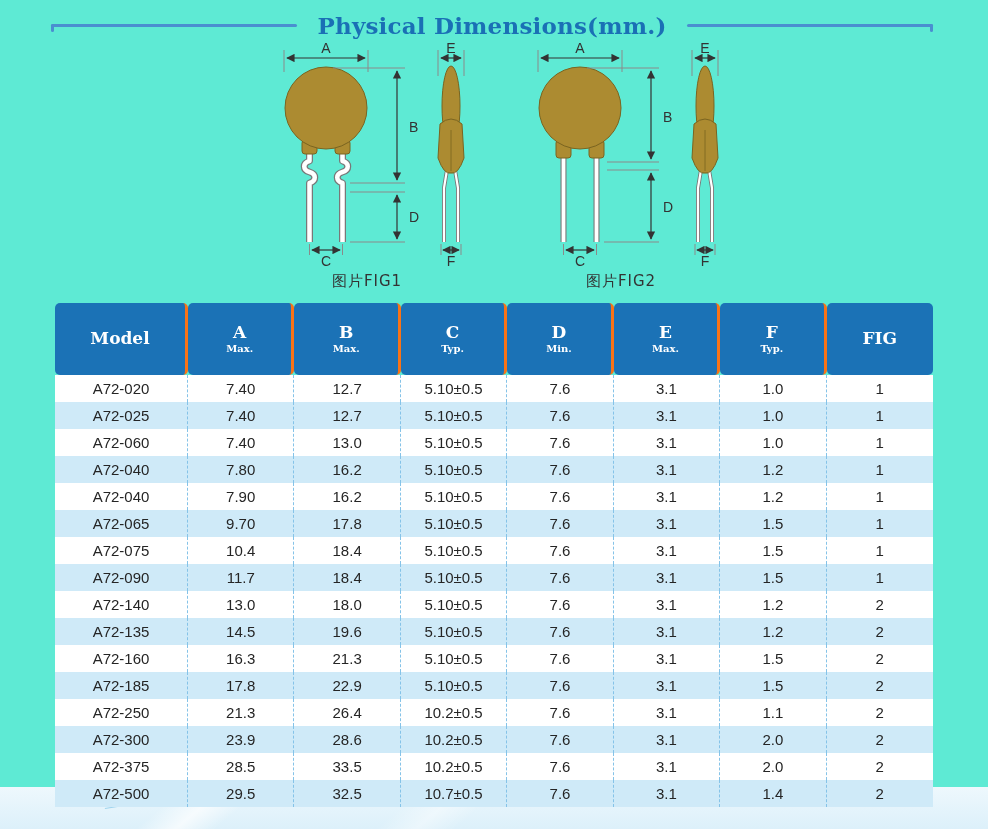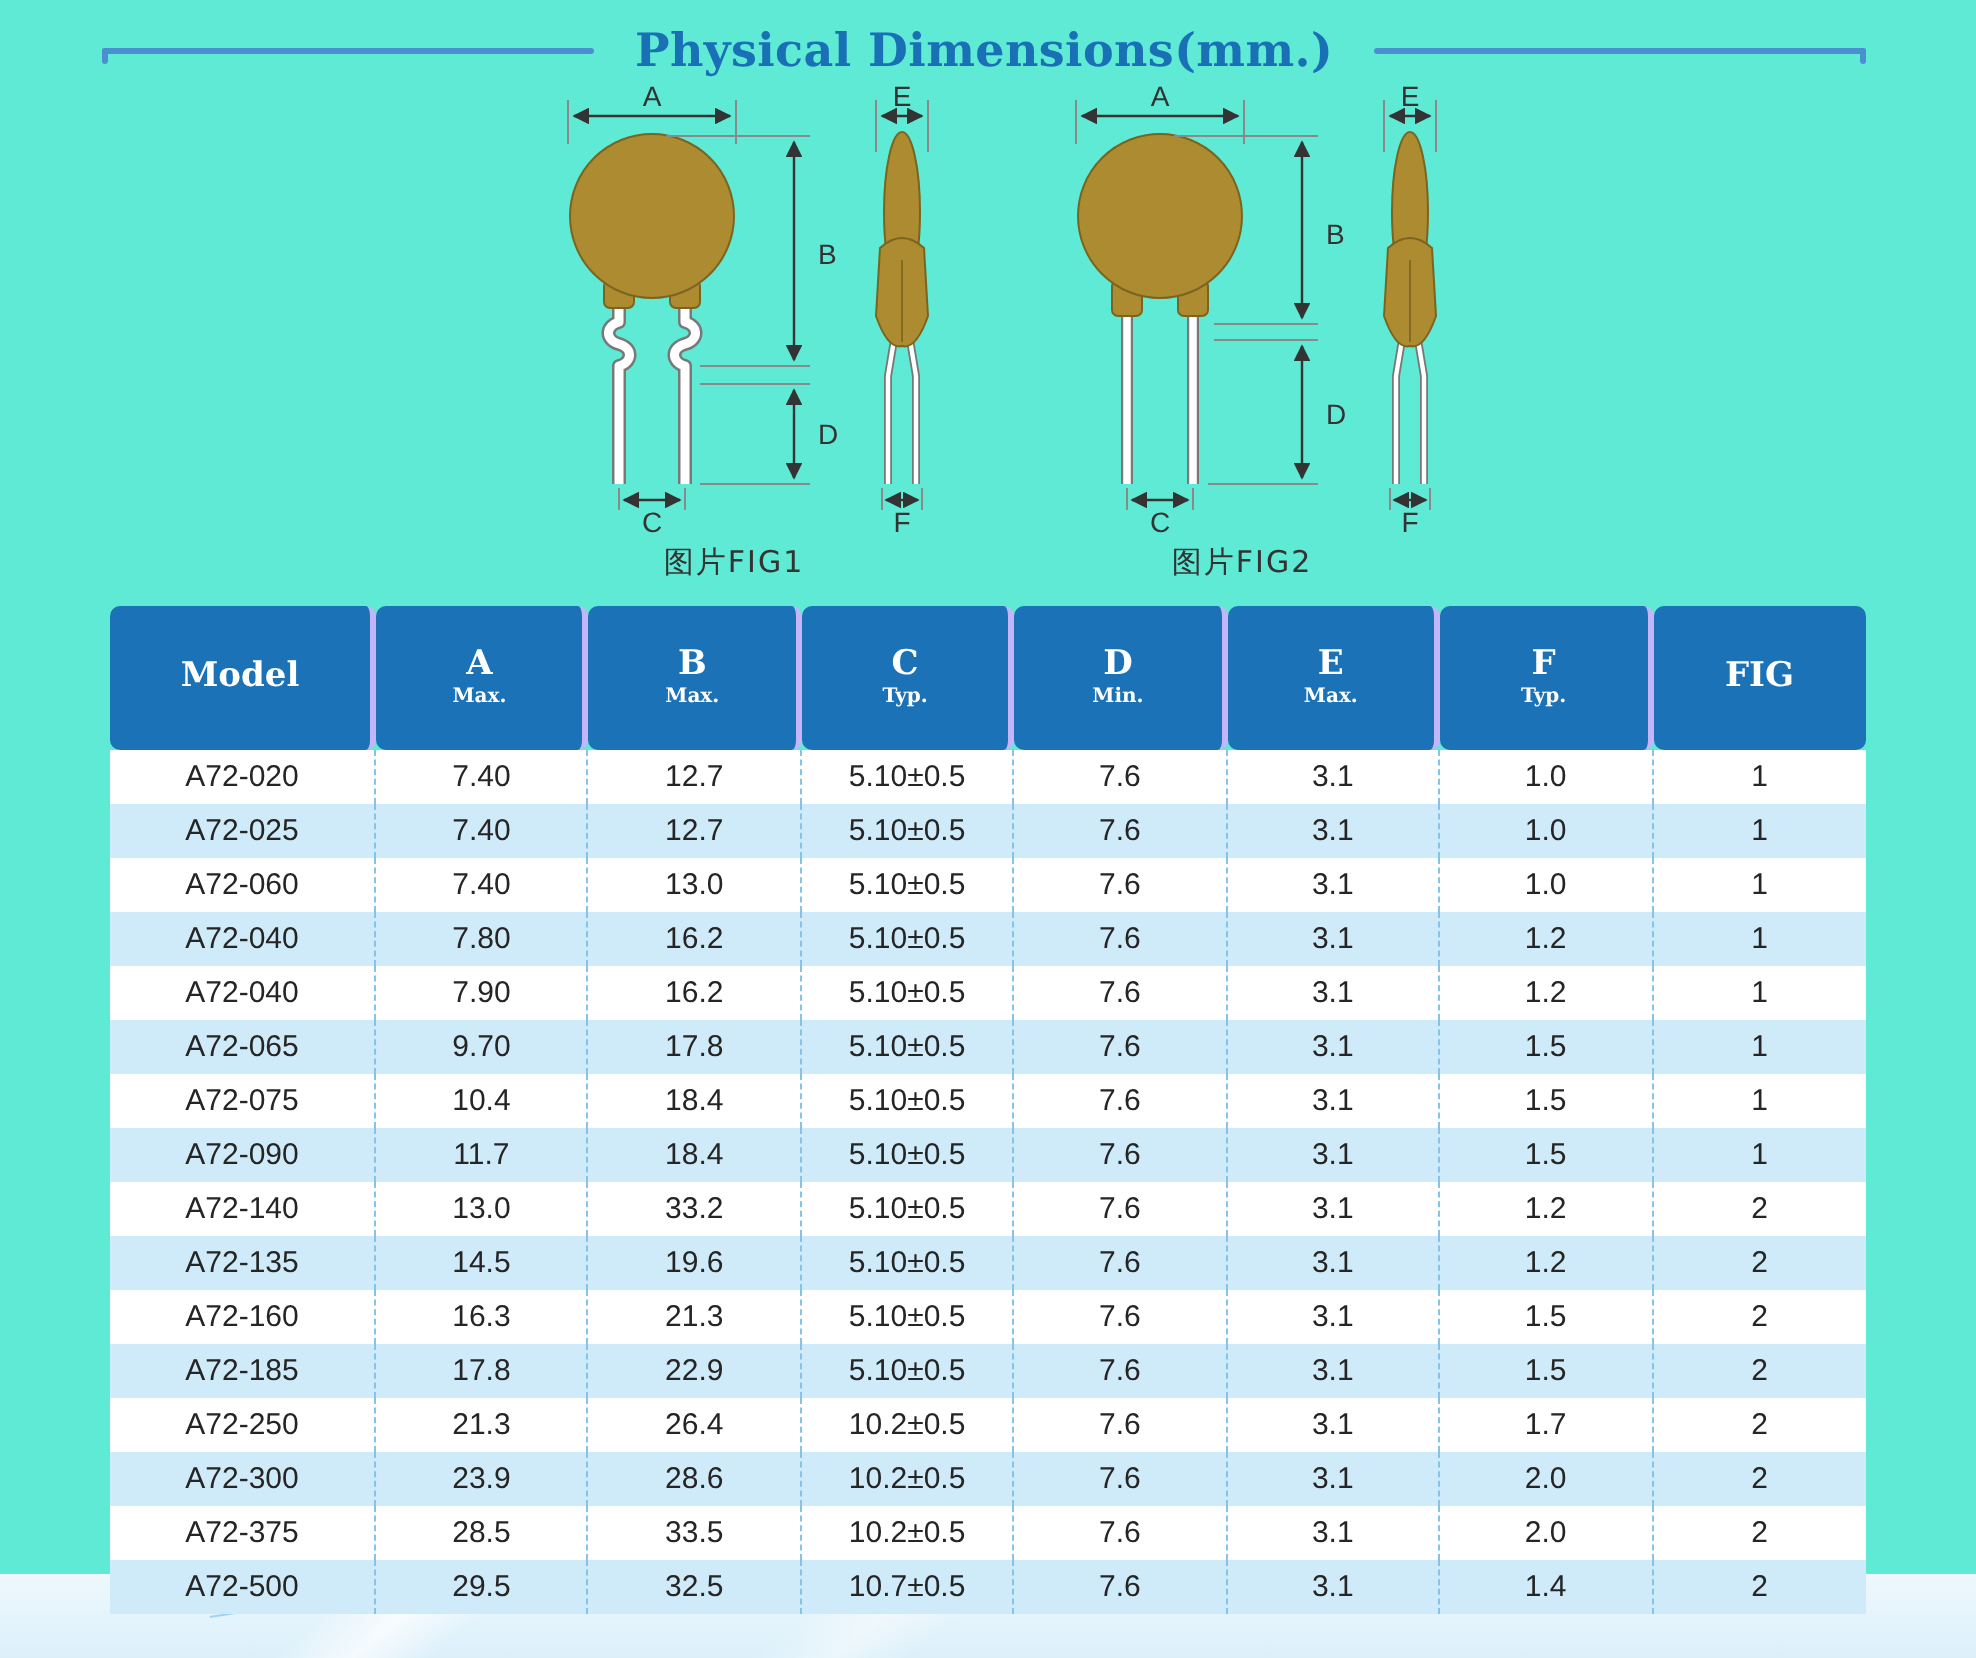--- a/index.html
+++ b/index.html
@@ -39,21 +39,21 @@
   .dim-table {
     position:absolute; top:303px; left:55px; width:878px;
     border-collapse:separate; border-spacing:0; table-layout:fixed;
   }
   .dim-table col.model-col { width:133px; }
   .dim-table th {
     background:#1b72b6; color:#ffffff; height:72px; padding:0;
     border-radius:5px; vertical-align:middle;
     font-family:"DejaVu Serif","Liberation Serif",serif;
   }
-  .dim-table th:not(:last-child) { border-right:3px solid #c4b5fd; }
+  .dim-table th:not(:last-child) { border-right:3px solid #f97316; }
   .col-label { font-size:17px; font-weight:bold; line-height:1.25; }
   .col-sub   { font-size:10px; font-weight:bold; line-height:1.25; }
   .dim-table td {
     height:27px; padding:0; text-align:center; font-size:15px; color:#252525;
     background:#ffffff;
   }
   .dim-table td:not(:last-child) { border-right:1px dashed #85c3e8; }
   .dim-table tbody tr:nth-child(even) td { background:#cfeaf8; }
 
   
@@ -380,21 +380,21 @@
           <td>18.4</td>
           <td>5.10±0.5</td>
           <td>7.6</td>
           <td>3.1</td>
           <td>1.5</td>
           <td>1</td>
         </tr>
         <tr>
           <td>A72-140</td>
           <td>13.0</td>
-          <td>33.2</td>
+          <td>18.0</td>
           <td>5.10±0.5</td>
           <td>7.6</td>
           <td>3.1</td>
           <td>1.2</td>
           <td>2</td>
         </tr>
         <tr>
           <td>A72-135</td>
           <td>14.5</td>
           <td>19.6</td>
@@ -424,21 +424,21 @@
           <td>1.5</td>
           <td>2</td>
         </tr>
         <tr>
           <td>A72-250</td>
           <td>21.3</td>
           <td>26.4</td>
           <td>10.2±0.5</td>
           <td>7.6</td>
           <td>3.1</td>
-          <td>1.7</td>
+          <td>1.1</td>
           <td>2</td>
         </tr>
         <tr>
           <td>A72-300</td>
           <td>23.9</td>
           <td>28.6</td>
           <td>10.2±0.5</td>
           <td>7.6</td>
           <td>3.1</td>
           <td>2.0</td>

